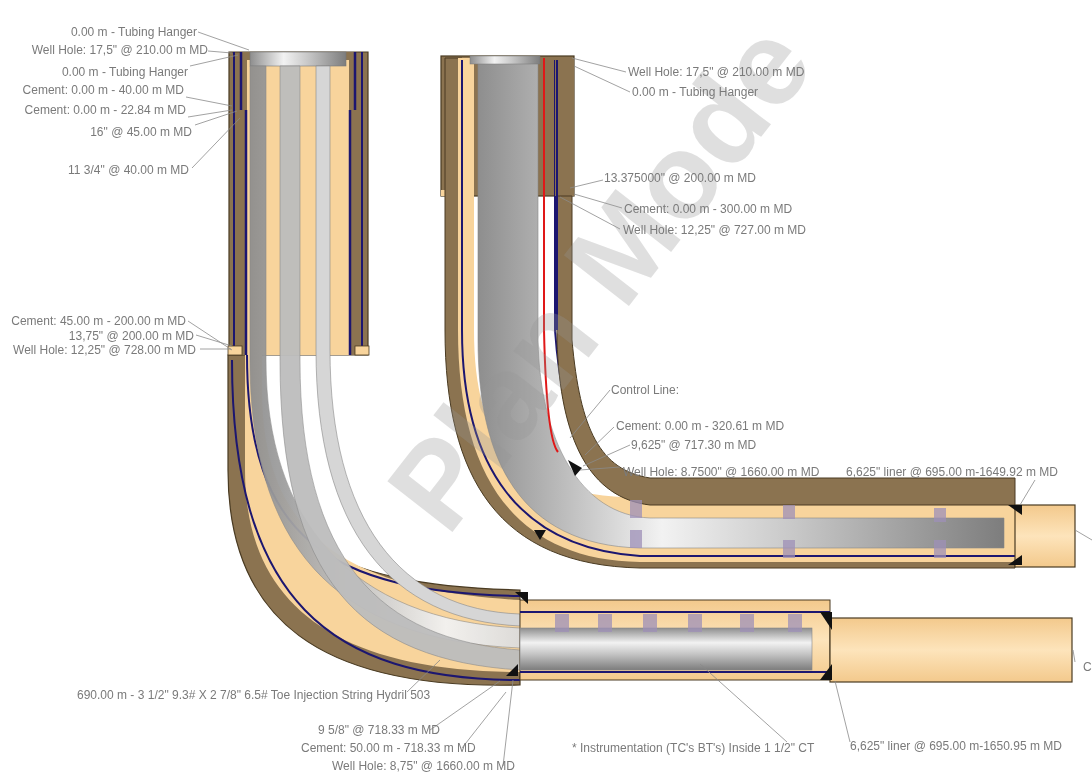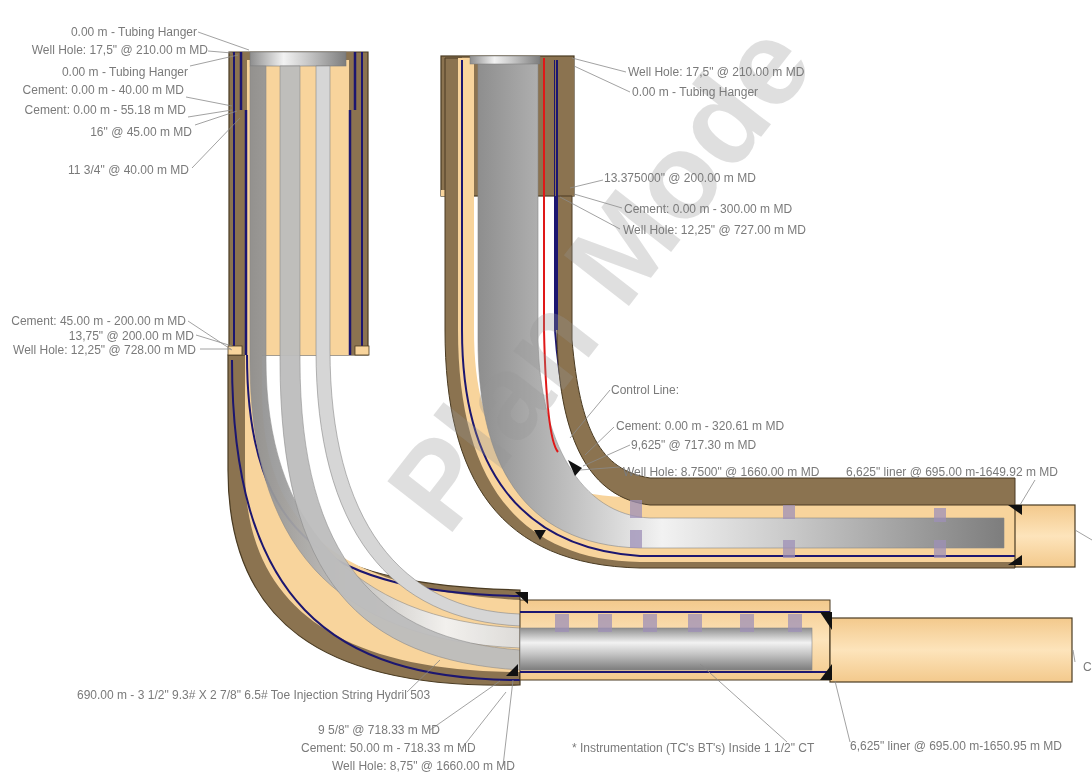--- a/index.html
+++ b/index.html
@@ -161,21 +161,21 @@
     <line x1="1075" y1="530" x2="1092" y2="540"></line>
   </g>
 </svg>
 
 <div class="wm" style="left:360px; top:470px; transform:rotate(-52deg);">Plan Mode</div>
 
 <div class="lbl r" style="right:895px; top:26px;">0.00 m - Tubing Hanger</div>
 <div class="lbl r" style="right:884px; top:44px;">Well Hole: 17,5" @ 210.00 m MD</div>
 <div class="lbl r" style="right:904px; top:66px;">0.00 m - Tubing Hanger</div>
 <div class="lbl r" style="right:908px; top:84px;">Cement: 0.00 m - 40.00 m MD</div>
-<div class="lbl r" style="right:906px; top:104px;">Cement: 0.00 m - 55.18 m MD</div>
+<div class="lbl r" style="right:906px; top:104px;">Cement: 0.00 m - 22.84 m MD</div>
 <div class="lbl r" style="right:900px; top:126px;">16" @ 45.00 m MD</div>
 <div class="lbl r" style="right:903px; top:164px;">11 3/4" @ 40.00 m MD</div>
 <div class="lbl r" style="right:906px; top:315px;text-align:right;">Cement: 45.00 m - 200.00 m MD</div>
 <div class="lbl r" style="right:898px; top:330px;">13,75" @ 200.00 m MD</div>
 <div class="lbl r" style="right:896px; top:344px;">Well Hole: 12,25" @ 728.00 m MD</div>
 <div class="lbl" style="left:77px; top:689px;">690.00 m - 3 1/2" 9.3# X 2 7/8" 6.5# Toe Injection String Hydril 503</div>
 <div class="lbl" style="left:318px; top:724px;">9 5/8" @ 718.33 m MD</div>
 <div class="lbl" style="left:301px; top:742px;">Cement: 50.00 m - 718.33 m MD</div>
 <div class="lbl" style="left:332px; top:760px;">Well Hole: 8,75" @ 1660.00 m MD</div>
 <div class="lbl" style="left:572px; top:742px;">* Instrumentation (TC's  BT's) Inside 1 1/2" CT</div>

